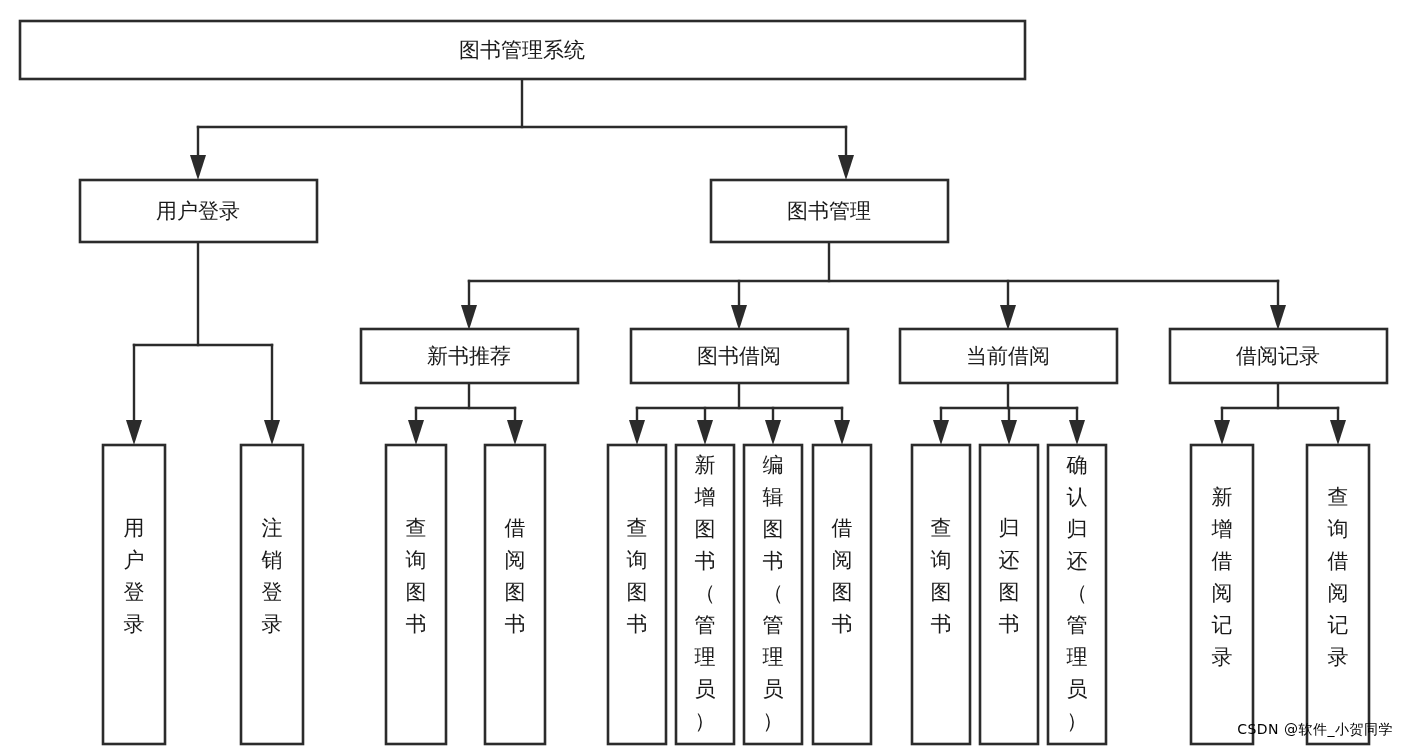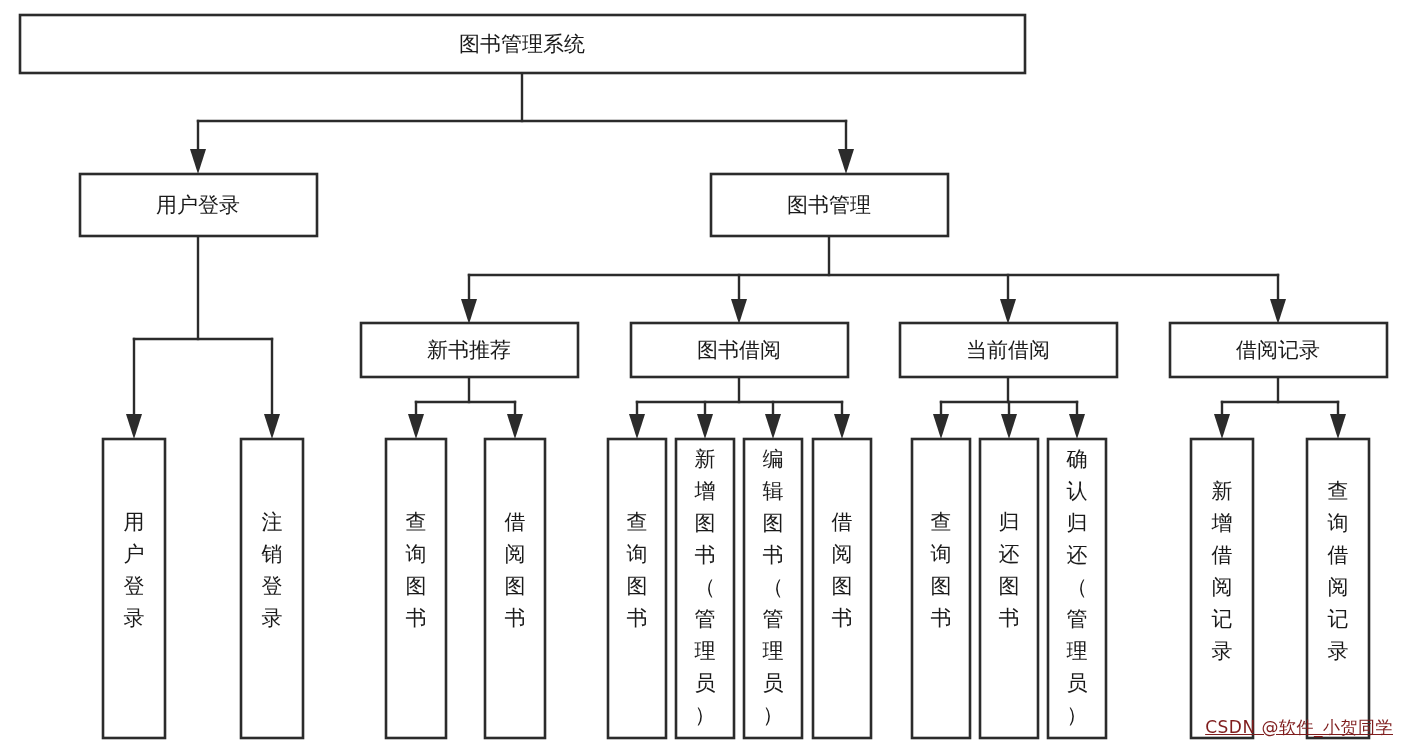--- a/index.html
+++ b/index.html
@@ -10,21 +10,21 @@
   body {
     width: 1405px;
     height: 747px;
     font-family: "DejaVu Sans", "Liberation Sans", sans-serif;
     overflow: hidden;
     position: relative;
   }
   #diagram-root {
     position: absolute;
     left: 0;
-    top: 4px;
+    top: 10px;
     width: 1405px;
     height: 626px;
   }
   svg {
     display: block;
   }
   .node-box {
     fill: #ffffff;
     stroke: #2b2b2b;
     stroke-width: 2.6;
@@ -50,26 +50,25 @@
   }
   .arrow-head {
     fill: #2b2b2b;
     stroke: none;
   }
   .watermark {
     position: absolute;
     right: 12px;
     bottom: 8px;
     font-family: "DejaVu Sans", "Liberation Sans", sans-serif;
-    font-size: 17px;
-    color: #7f1d1d;
+    font-size: 14px;
+    color: #000000;
     white-space: nowrap;
     letter-spacing: 0.5px;
     pointer-events: none;
-    text-decoration: underline;
   }
 </style>
 </head>
 <body>
 
 <div id="diagram-root">
 <svg width="1405" height="747" viewBox="0 0 1405 747" xmlns="http://www.w3.org/2000/svg">
 
   <defs>
     <g id="arrowdef"></g>

